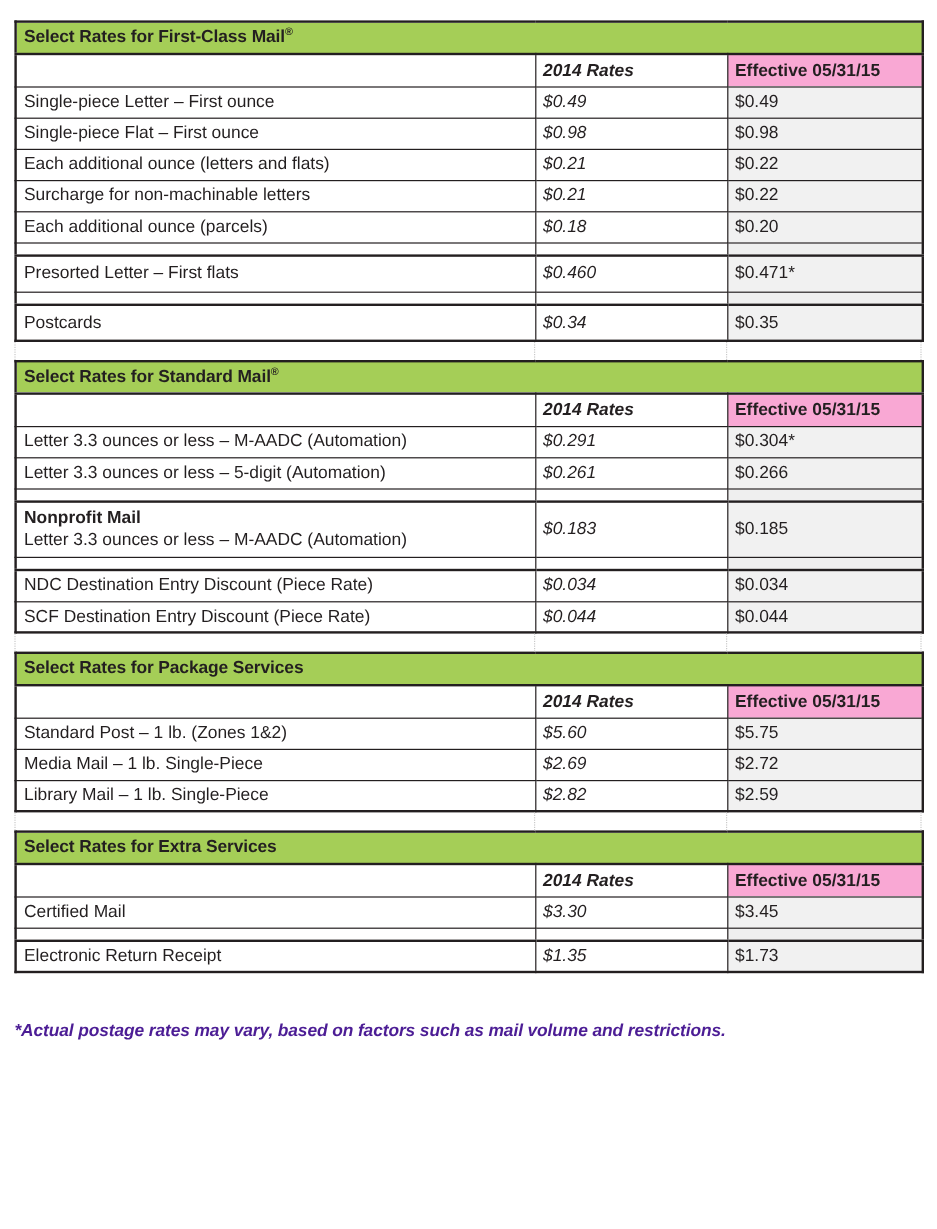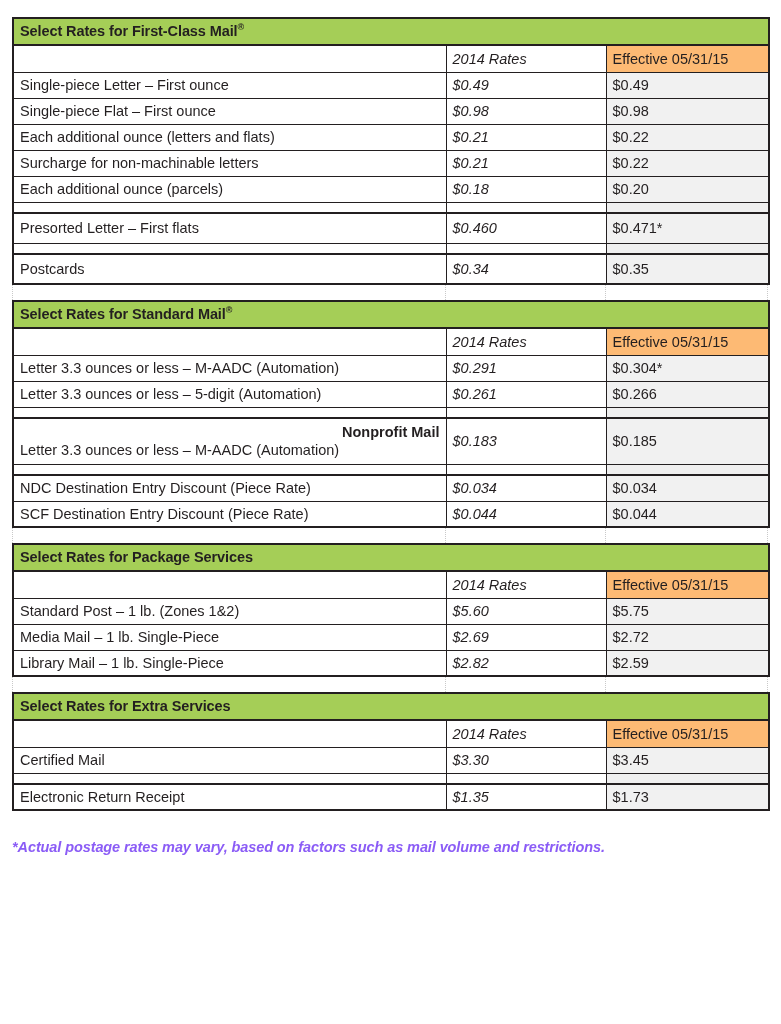--- a/index.html
+++ b/index.html
@@ -56,29 +56,29 @@
     border-bottom: 2px solid #231f20;
     letter-spacing: -0.1px;
   }
   .sect-head sup {
     font-size: 9px;
     vertical-align: super;
     line-height: 0;
   }
 
   
-  .col-head td { height: 27px; }
+  .col-head td { height: 27px; font-weight: bold; }
   .col-head .h-old {
     font-style: italic;
     font-size: 14.5px;
   }
   .col-head .h-new {
-    font-weight: normal;
-    font-size: 14.5px;
-    background: #fdba74;
+    font-weight: bold;
+    font-size: 14.5px;
+    background: #f9a8d4;
   }
 
   .cell-old { font-style: italic; }
   .cell-new { background: #f1f1f1; }
 
   
   .spacer td {
     height: 11px;
     padding: 0;
     border-top: 1px solid #231f20;
@@ -87,21 +87,20 @@
   .spacer .cell-new { background: #efefef; }
 
   .tall td { height: 30px; }
 
   
   .two-line td { height: 46px; white-space: normal; }
   .two-line .lbl-strong {
     font-weight: bold;
     display: block;
     line-height: 1.28;
-    text-align: right;
   }
   .two-line .lbl-sub {
     display: block;
     line-height: 1.28;
   }
 
   
   .gap {
     position: relative;
     height: 15px;
@@ -112,25 +111,25 @@
     bottom: 0;
     width: 1px;
     border-left: 1px dotted #c9c9c9;
   }
   .gap .g1 { left: 0px; }
   .gap .g2 { left: 433px; }
   .gap .g3 { left: 593px; }
   .gap .g4 { left: 755px; }
 
   .footnote {
-    margin-top: 28px;
+    margin-top: 40px;
     font-size: 14.5px;
     font-style: italic;
     font-weight: bold;
-    color: #8b5cf6;
+    color: #4c1d95;
     letter-spacing: -0.1px;
   }
 </style>
 </head>
 <body>
 
 <div class="page">
   <div id="sections-host">
       <table class="rate-table">
         <colgroup>

